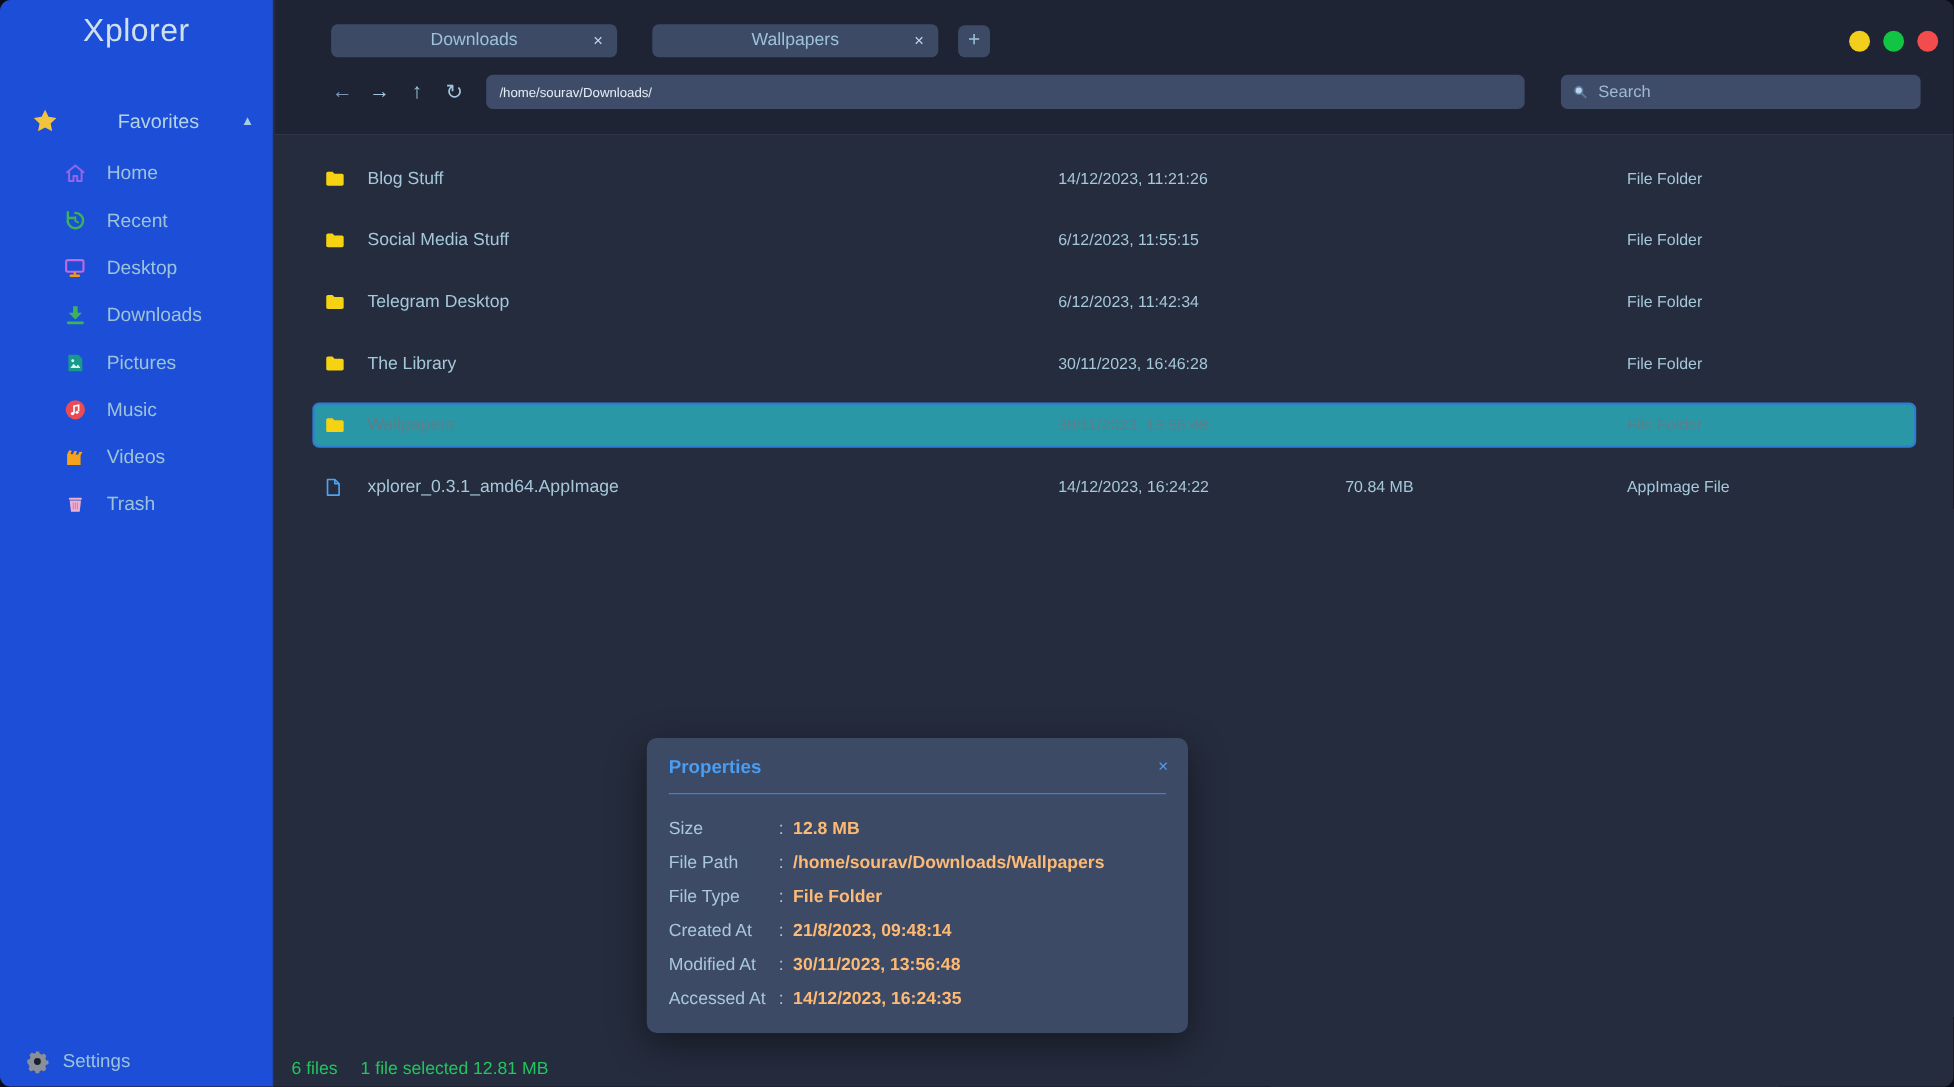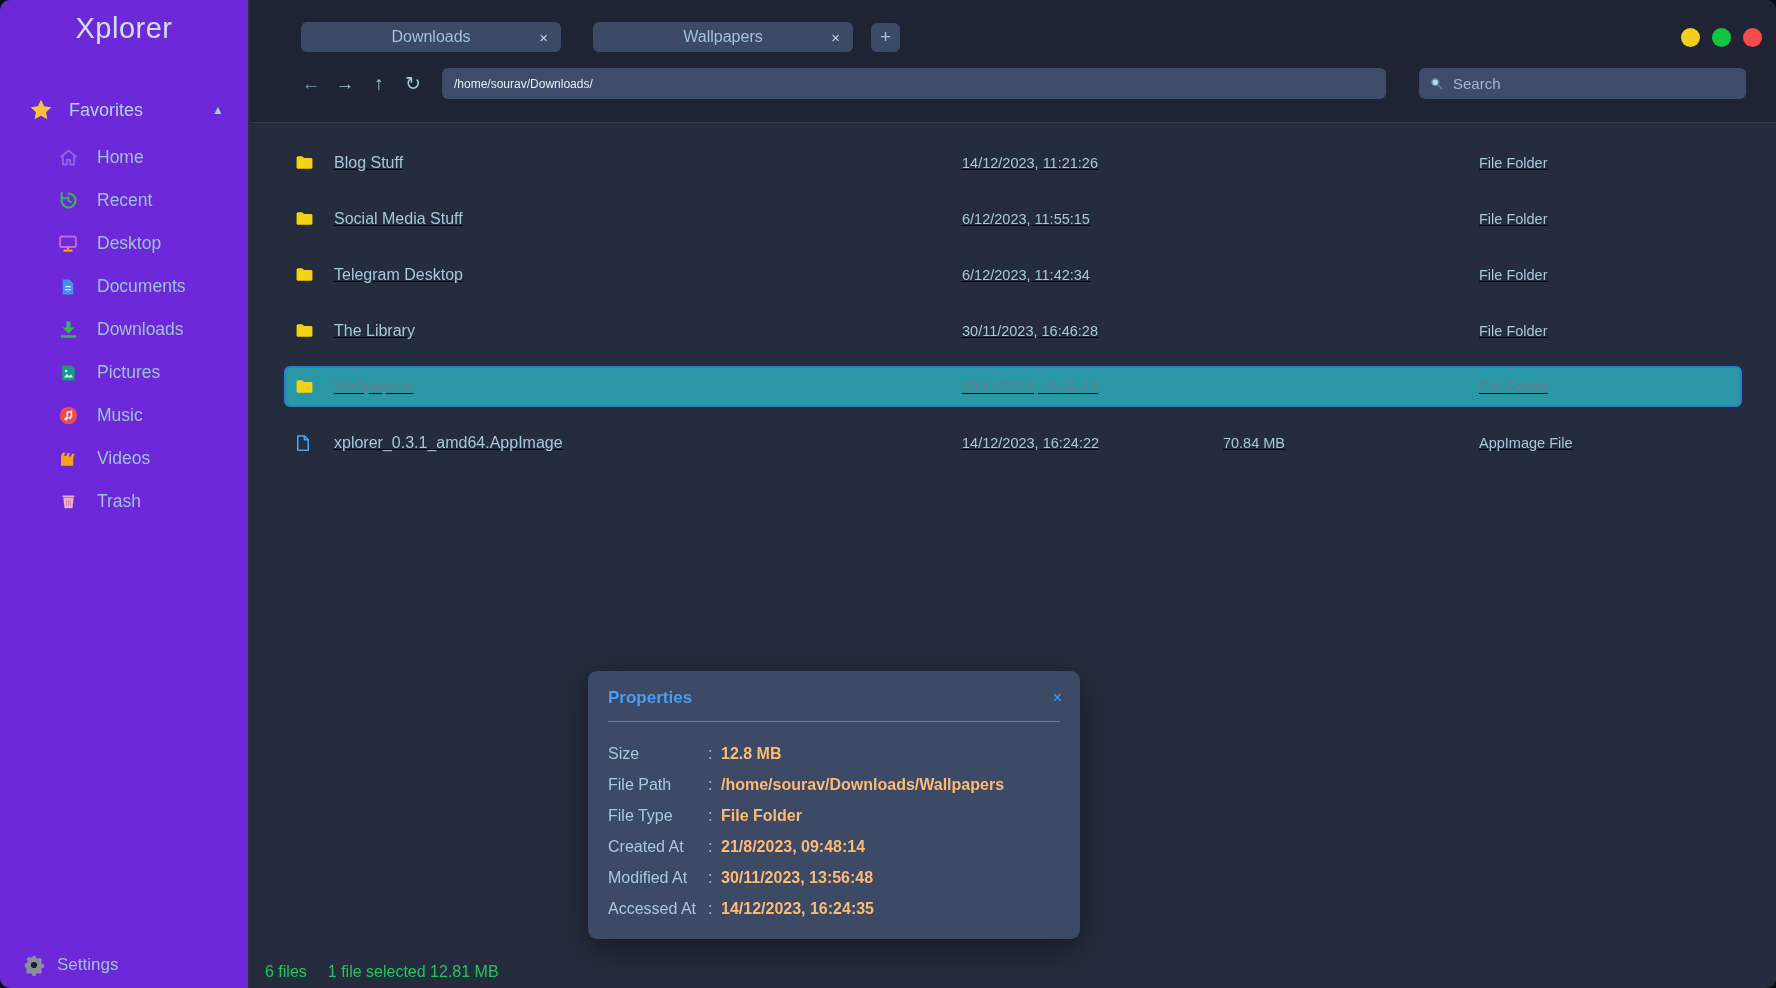--- a/index.html
+++ b/index.html
@@ -1,23 +1,23 @@
 <!DOCTYPE html>
 <html><head>
 <meta charset="utf-8">
 <style>
   html,body{margin:0;padding:0;background:#0a0d14;}
   .window{position:relative;width:1776px;height:988px;background:#252c3d;border-radius:10px;
     overflow:hidden;font-family:"Liberation Sans",sans-serif;}
 
   
-  .sidebar{position:absolute;left:0;top:0;width:249px;height:100%;background:#6d28d9;
+  .sidebar{position:absolute;left:0;top:0;width:249px;height:100%;background:#1d4ed8;
     border-right:1px solid #272f42;box-sizing:border-box;}
   .app-title{margin-top:12px;text-align:center;font-size:29px;color:#cfe0ec;letter-spacing:.5px;}
-  .fav-header{position:absolute;top:94px;left:28px;right:24px;height:32px;display:flex;align-items:center;}
+  .fav-header{position:absolute;top:94px;left:28px;right:24px;height:32px;display:flex;align-items:center;gap:38px;}
   .fav-star{display:flex;width:26px;}
   .fav-label{margin-left:15px;font-size:18px;color:#b5d3e4;}
   .fav-collapse{margin-left:auto;font-size:12px;color:#a5cfe2;cursor:pointer;}
   .side-items{position:absolute;top:136px;left:0;right:0;}
   .side-item{height:43px;display:flex;align-items:center;padding-left:56px;cursor:pointer;}
   .side-icon{width:24px;display:flex;justify-content:center;}
   .side-label{margin-left:17px;font-size:17.5px;color:#9cc3da;}
   .settings{position:absolute;bottom:12px;left:22px;display:flex;align-items:center;gap:11px;cursor:pointer;}
   .settings-label{font-size:17px;color:#9cc3da;}
 
@@ -41,21 +41,21 @@
   .path-input{position:absolute;left:192px;top:0;width:944px;height:31px;background:#3e4c69;
     border-radius:6px;color:#e6edf4;font-size:12px;padding:0 12px;box-sizing:border-box;border:none;outline:none;}
   .search-box{position:absolute;left:1169px;top:0;width:327px;height:31px;background:#3e4c69;
     border-radius:6px;display:flex;align-items:center;padding:0 10px;box-sizing:border-box;gap:7px;}
   .search-input{flex:1;background:transparent;border:none;outline:none;color:#cfe0ec;font-size:15px;
     font-family:"Liberation Sans",sans-serif;}
   .search-input::placeholder{color:#a0b9d2;opacity:1;}
 
   
   .content{position:absolute;top:124px;left:0;right:0;bottom:0;background:#252c3d;}
-  .file-list{padding-top:18px;text-decoration:underline;}
+  .file-list{padding-top:18px;}
   .file-row{height:41px;margin:0 34px 15px 34px;border:2px solid transparent;border-radius:6px;
     display:flex;align-items:center;padding:0 8px;box-sizing:border-box;font-size:16px;color:#a5c8da;cursor:pointer;}
   .file-row.selected{background:#2a97a6;border-color:#2d7ed2;color:#5d7e8a;}
   .row-icon{width:22px;display:flex;margin-right:18px;}
   .row-name{flex:1;}
   .col-date{width:192px;font-size:14.5px;}
   .col-size{width:200px;text-align:center;font-size:14.5px;}
   .col-type{width:253px;margin-left:125px;font-size:14.5px;}
   .status{position:absolute;left:0;bottom:0;height:32px;display:flex;align-items:center;
     padding-left:15px;gap:21px;font-size:16px;color:#22c55e;}
@@ -114,29 +114,20 @@
             <svg viewBox="0 0 24 24" width="22" height="21">
               <rect x="3" y="4" width="18" height="12" rx="1.8" fill="none" stroke="#c069e0" stroke-width="2.2"></rect>
               <path d="M12 16.5v2.7" stroke="#f59e0b" stroke-width="2.5"></path>
               <path d="M7.8 20.2h8.4" stroke="#f59e0b" stroke-width="2.5" stroke-linecap="round"></path>
             </svg>
           </span>
           <span class="side-label">Desktop</span>
         </div>
         <div class="side-item">
           <span class="side-icon">
-            <svg viewBox="0 0 24 24" width="18" height="20">
-              <path d="M5 2h9l5 5v15H5z" fill="#4590f2"></path>
-              <path d="M8 11.5h8M8 15.5h8" stroke="#d7e7fb" stroke-width="1.7"></path>
-            </svg>
-          </span>
-          <span class="side-label">Documents</span>
-        </div>
-        <div class="side-item">
-          <span class="side-icon">
             <svg viewBox="0 0 24 24" width="21" height="21">
               <path d="M9.6 2.8h4.8v6.8H19L12 16.6 5 9.6h4.6z" fill="#3bb457"></path>
               <path d="M4.5 20h15" stroke="#3bb457" stroke-width="2.8" stroke-linecap="round"></path>
             </svg>
           </span>
           <span class="side-label">Downloads</span>
         </div>
         <div class="side-item">
           <span class="side-icon">
             <svg viewBox="0 0 24 24" width="19" height="20">

